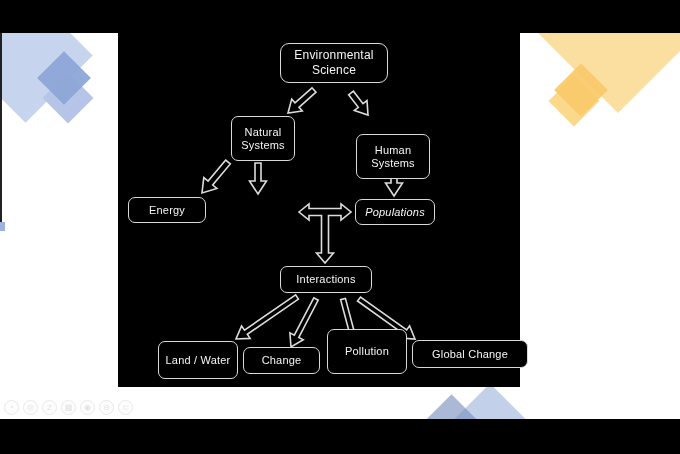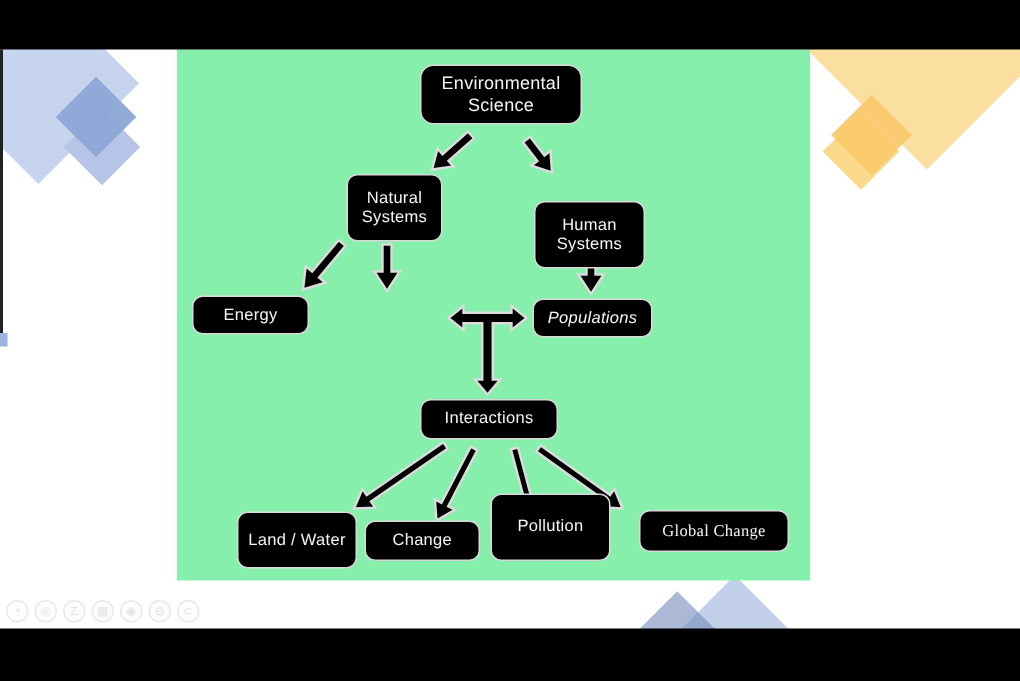--- a/index.html
+++ b/index.html
@@ -26,21 +26,21 @@
   .edge-square  {position:absolute;left:0;top:222px;width:5px;height:9px;z-index:2;}
 
   
   .toolbar{position:absolute;left:4px;top:400px;display:flex;gap:4px;z-index:3;}
   .tool{width:13px;height:13px;border-radius:50%;border:1px solid #e9e9e9;
         color:#e2e2e2;font-size:8px;line-height:13px;text-align:center;
         background:#fdfdfd;}
 
   
   .board{position:absolute;left:118px;top:33px;width:402px;height:354px;
-         background:#86efac;z-index:4;padding-left:20px;}
+         background:#000000;z-index:4;}
   .board svg{position:absolute;left:0;top:0;}
   .node{position:absolute;box-sizing:border-box;background:#000;
         border:1.5px solid #d9d9d9;border-radius:7px;color:#f5f5f5;
         display:flex;align-items:center;justify-content:center;text-align:center;
         font-size:11px;line-height:13px;white-space:pre-line;letter-spacing:.2px;}
   .node.root{border-radius:9px;font-size:12px;line-height:15px;}
 </style>
 </head>
 <body>
 
@@ -86,18 +86,18 @@
     <div class="node" style="left:113px;top:83px;width:64px;height:45px;">Natural
 Systems</div>
     <div class="node" style="left:238px;top:83px;width:74px;height:45px;margin-top:18px;">Human
 Systems</div>
     <div class="node" style="left:10px;top:164px;width:78px;height:26px;">Energy</div>
     <div class="node" style="left:237px;top:166px;width:80px;height:26px;font-style:italic;">Populations</div>
     <div class="node" style="left:162px;top:233px;width:92px;height:27px;">Interactions</div>
     <div class="node" style="left:40px;top:308px;width:80px;height:38px;">Land / Water</div>
     <div class="node" style="left:125px;top:314px;width:77px;height:27px;">Change</div>
     <div class="node" style="left:209px;top:296px;width:80px;height:45px;">Pollution</div>
-    <div class="node" style="left:308px;top:307px;width:100px;height:28px;font-family:Liberation Serif, serif;">Global Change</div>
+    <div class="node" style="left:294px;top:307px;width:116px;height:28px;">Global Change</div>
   </div>
 
   <div class="bar top"></div>
   <div class="bar bottom"></div>
 </div>
 
 </body></html>

